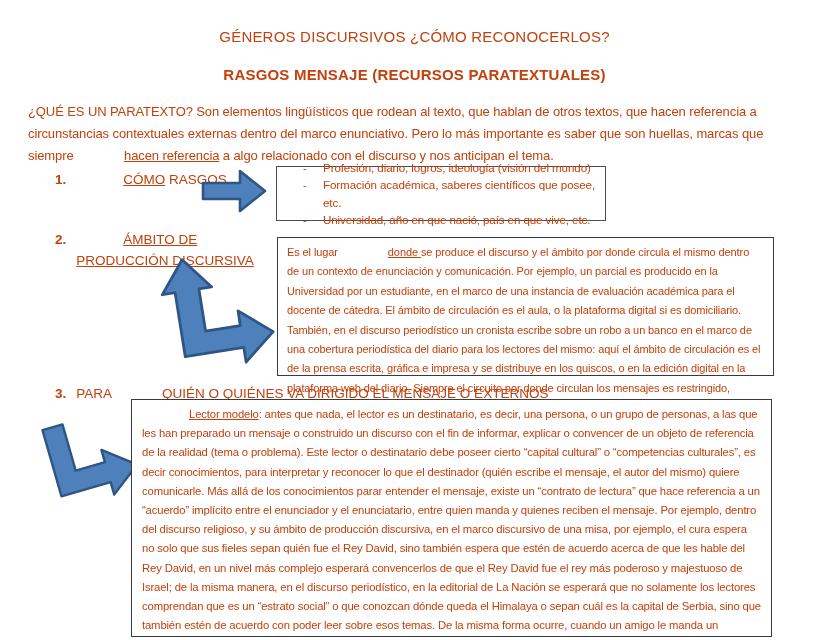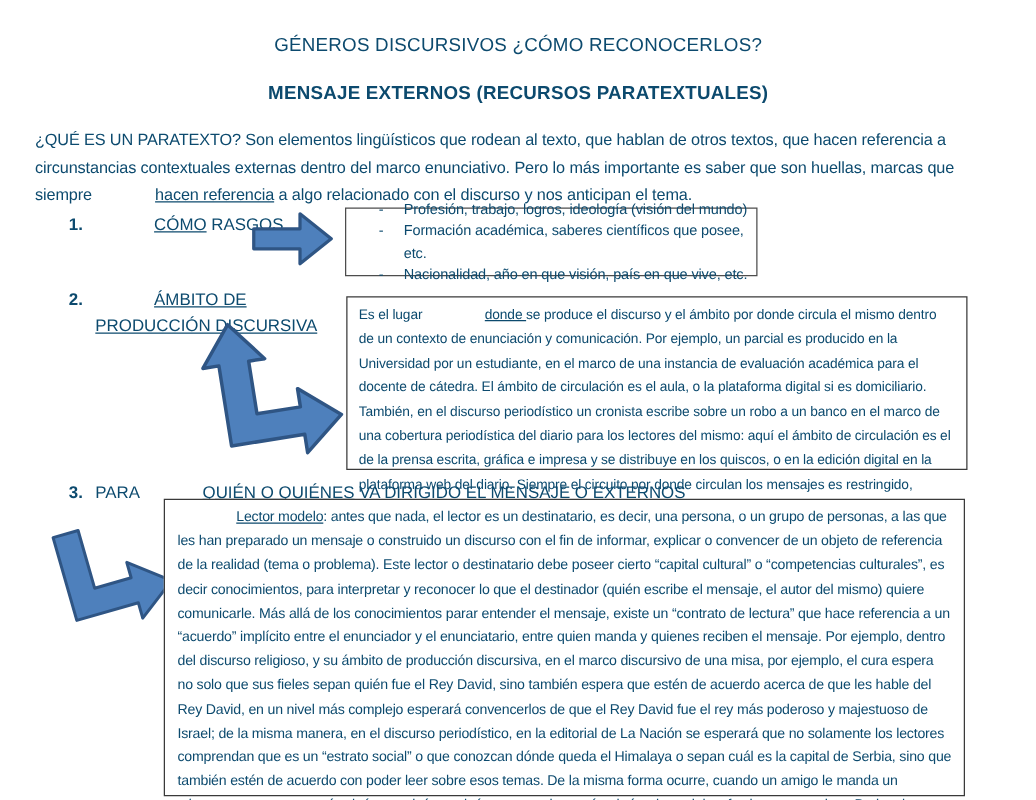--- a/index.html
+++ b/index.html
@@ -1,18 +1,18 @@
 <!DOCTYPE html>
 <html><head>
 <meta charset="utf-8">
 <style>
   html,body{margin:0;padding:0;background:#e8e8e8;}
   .page{
     position:relative;width:829px;height:640px;background:#ffffff;
-    font-family:"Liberation Sans",sans-serif;color:#0c4a6e;overflow:hidden;
+    font-family:"Liberation Sans",sans-serif;color:#c2410c;overflow:hidden;
     margin:0 auto;
   }
   .b{font-weight:normal;}
   .u{text-decoration:underline;padding-left:47px;}
   .i{font-style:italic;}
   .title{
     position:absolute;top:28px;left:0;width:829px;text-align:center;
     font-size:15px;letter-spacing:.2px;
   }
   .subtitle{
@@ -49,45 +49,45 @@
   .arrow1{left:200px;top:168px;}
   .arrow2{left:150px;top:252px;}
   .arrow3{left:40px;top:412px;}
 </style>
 </head>
 <body>
 
 <div class="page">
 
   <div class="title">GÉNEROS DISCURSIVOS ¿CÓMO RECONOCERLOS?</div>
-  <div class="subtitle">MENSAJE EXTERNOS (RECURSOS PARATEXTUALES)</div>
+  <div class="subtitle">RASGOS MENSAJE (RECURSOS PARATEXTUALES)</div>
 
   <div class="intro"><span class="b">¿QUÉ ES UN PARATEXTO? </span><span>Son elementos lingüísticos que rodean al texto, que hablan de otros textos, que hacen referencia a circunstancias contextuales externas dentro del marco enunciativo. Pero lo más importante es saber que son huellas, marcas que siempre </span><span class="b u">hacen referencia</span><span> a algo relacionado </span><span class="b">con el discurso y nos anticipan el tema</span><span>.</span></div>
 
   <div class="item-heading item1">
     <span class="item-number">1.</span>
     <span class="heading-text"><span class="b u">CÓMO</span><span> RASGOS</span></span>
   </div>
 
   <svg class="arrow-svg arrow1" width="68" height="46" viewBox="0 0 68 46">
     <polygon points="3,15 40,15 40,3 65,23 40,43 40,31 3,31" stroke-width="2.6" stroke-linejoin="round" fill="#4e80bc" stroke="#2f5584"></polygon>
   </svg>
 
   <div class="box box1">
     <div class="bullet-row">
       <span class="bullet-marker">-</span>
-      <span>Profesión, trabajo, logros, ideología (visión del mundo)</span>
+      <span>Profesión, diario, logros, ideología (visión del mundo)</span>
     </div>
     <div class="bullet-row">
       <span class="bullet-marker">-</span>
       <span>Formación académica, saberes científicos que posee, etc.</span>
     </div>
     <div class="bullet-row">
       <span class="bullet-marker">-</span>
-      <span>Nacionalidad, año en que visión, país en que vive, etc.</span>
+      <span>Universidad, año en que nació, país en que vive, etc.</span>
     </div>
   </div>
 
   <div class="item-heading item2">
     <span class="item-number">2.</span>
     <span class="heading-text"><span class="b u">ÁMBITO DE PRODUCCIÓN DISCURSIVA</span></span>
   </div>
 
   <svg class="arrow-svg arrow2" width="125" height="128" viewBox="0 0 135 135">
     <polygon points="45,2 72,36 58,36 58,82 96,82 96,66 130,94 96,122 96,106 32,106 32,36 18,36" transform="rotate(-9 70 70)" stroke-width="3" stroke-linejoin="round" fill="#4e80bc" stroke="#2f5584"></polygon>

